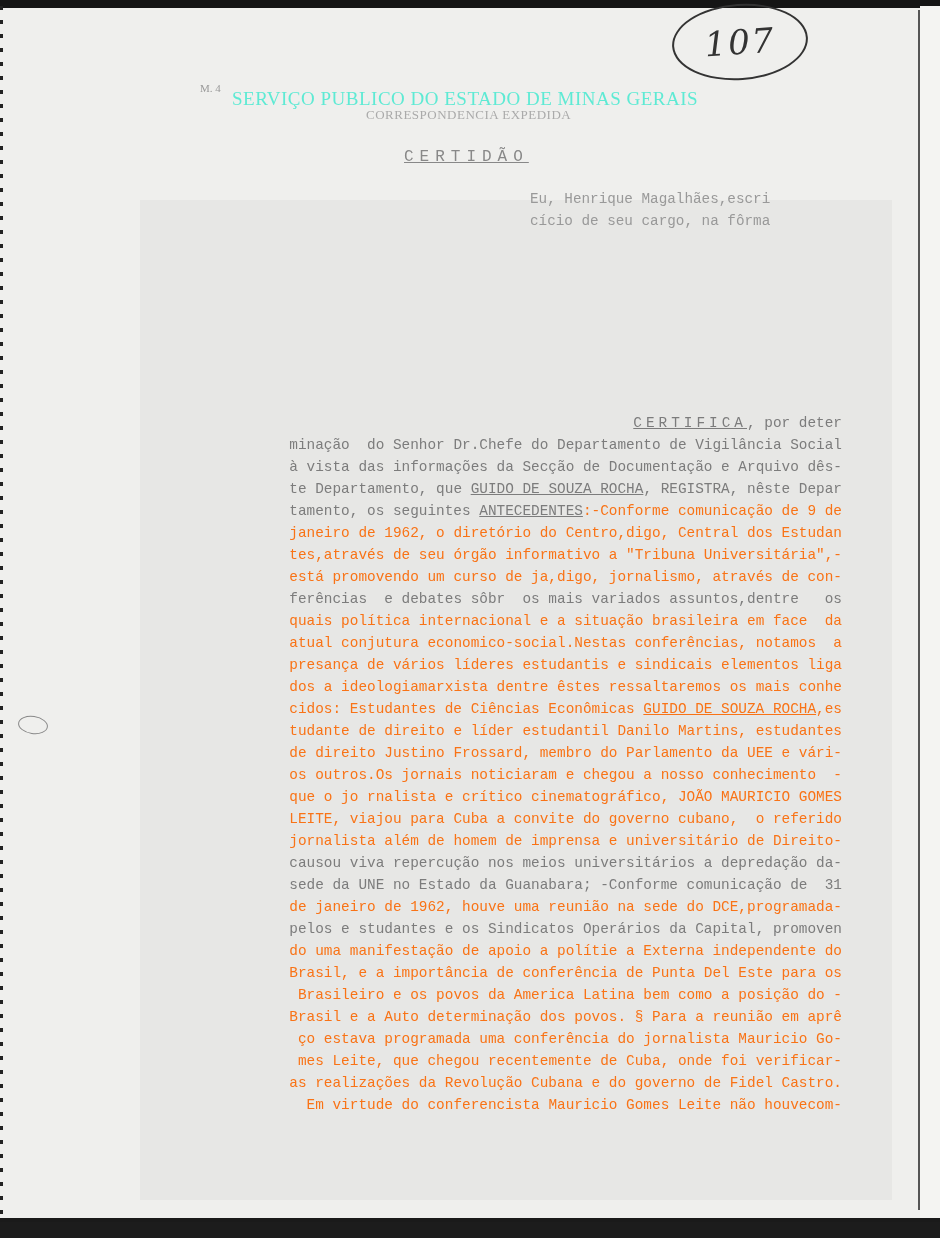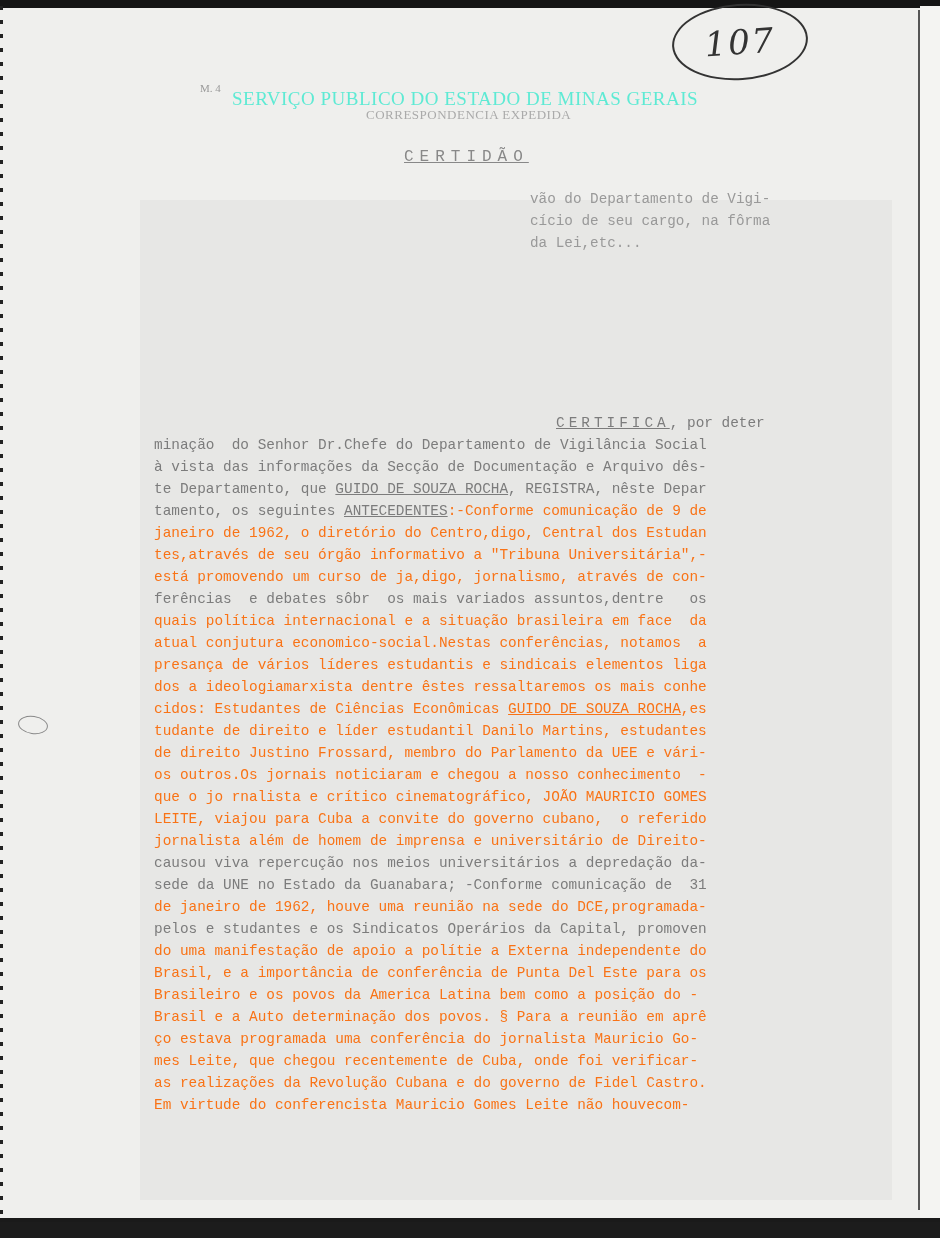--- a/index.html
+++ b/index.html
@@ -55,23 +55,24 @@
     .doc-title {
       position: absolute; left: 360px; top: 148px; font-size: 16px; color: #888;
       letter-spacing: 6px; text-decoration: underline; margin-left: 44px;
     }
     .preamble {
       position: absolute; left: 530px; top: 186px; width: 300px;
       font-size: 14.3px; line-height: 26.5px; color: #999;
       white-space: pre;
     }
     .body-text {
-      position: absolute; left: 154px; top: 412px; width: 680px;
+      position: absolute; left: 162px; top: 412px; width: 680px;
       font-size: 14.4px; line-height: 22px; color: #7c7c7c;
       white-space: pre;
+      text-align: right;
     }
     .line { display: block; height: 22px; }
     .line.indent { padding-left: 402px; }
     .u { text-decoration: underline; }
     .spaced { letter-spacing: 4px; }
     .dark { color: #f97316; }
     .margin-mark {
       position: absolute; left: 18px; top: 716px; width: 28px; height: 16px;
       border: 1.5px solid #888; border-radius: 50%; transform: rotate(8deg);
     }
@@ -90,17 +91,17 @@
 <div class="folio">
   <span>107</span>
 </div>
 
 <div class="form-code">M. 4</div>
 <div class="letterhead">SERVIÇO PUBLICO DO ESTADO DE MINAS GERAIS</div>
 <div class="letterhead-sub">CORRESPONDENCIA EXPEDIDA</div>
 
 <div class="doc-title">CERTIDÃO</div>
 
-<div class="preamble"><span class="line">vão do Departamento de Vigi-</span><span class="line">cício de seu cargo, na fôrma</span><span class="line">da Lei,etc...</span></div>
+<div class="preamble"><span class="line">Eu, Henrique Magalhães,escri</span><span class="line">cício de seu cargo, na fôrma</span></div>
 
 <div class="margin-mark"></div>
 
 <div class="body-text"><span class="line indent"><span class="u spaced">CERTIFICA</span><span>, por deter</span></span><span class="line">minação  do Senhor Dr.Chefe do Departamento de Vigilância Social</span><span class="line">à vista das informações da Secção de Documentação e Arquivo dês-</span><span class="line"><span>te Departamento, que </span><span class="u">GUIDO DE SOUZA ROCHA</span><span>, REGISTRA, nêste Depar</span></span><span class="line"><span>tamento, os seguintes </span><span class="u">ANTECEDENTES</span><span class="dark">:-Conforme comunicação de 9 de</span></span><span class="line dark">janeiro de 1962, o diretório do Centro,digo, Central dos Estudan</span><span class="line dark">tes,através de seu órgão informativo a "Tribuna Universitária",-</span><span class="line dark">está promovendo um curso de ja,digo, jornalismo, através de con-</span><span class="line">ferências  e debates sôbr  os mais variados assuntos,dentre   os</span><span class="line dark">quais política internacional e a situação brasileira em face  da</span><span class="line dark">atual conjutura economico-social.Nestas conferências, notamos  a</span><span class="line dark">presança de vários líderes estudantis e sindicais elementos liga</span><span class="line dark">dos a ideologiamarxista dentre êstes ressaltaremos os mais conhe</span><span class="line dark"><span>cidos: Estudantes de Ciências Econômicas </span><span class="u">GUIDO DE SOUZA ROCHA</span><span>,es</span></span><span class="line dark">tudante de direito e líder estudantil Danilo Martins, estudantes</span><span class="line dark">de direito Justino Frossard, membro do Parlamento da UEE e vári-</span><span class="line dark">os outros.Os jornais noticiaram e chegou a nosso conhecimento  -</span><span class="line dark">que o jo rnalista e crítico cinematográfico, JOÃO MAURICIO GOMES</span><span class="line dark">LEITE, viajou para Cuba a convite do governo cubano,  o referido</span><span class="line dark">jornalista além de homem de imprensa e universitário de Direito-</span><span class="line">causou viva repercução nos meios universitários a depredação da-</span><span class="line">sede da UNE no Estado da Guanabara; -Conforme comunicação de  31</span><span class="line dark">de janeiro de 1962, houve uma reunião na sede do DCE,programada-</span><span class="line">pelos e studantes e os Sindicatos Operários da Capital, promoven</span><span class="line dark">do uma manifestação de apoio a polítie a Externa independente do</span><span class="line dark">Brasil, e a importância de conferência de Punta Del Este para os</span><span class="line dark">Brasileiro e os povos da America Latina bem como a posição do -</span><span class="line dark">Brasil e a Auto determinação dos povos. § Para a reunião em aprê</span><span class="line dark">ço estava programada uma conferência do jornalista Mauricio Go-</span><span class="line dark">mes Leite, que chegou recentemente de Cuba, onde foi verificar-</span><span class="line dark">as realizações da Revolução Cubana e do governo de Fidel Castro.</span><span class="line dark">Em virtude do conferencista Mauricio Gomes Leite não houvecom-</span></div>
 
 </body></html>

